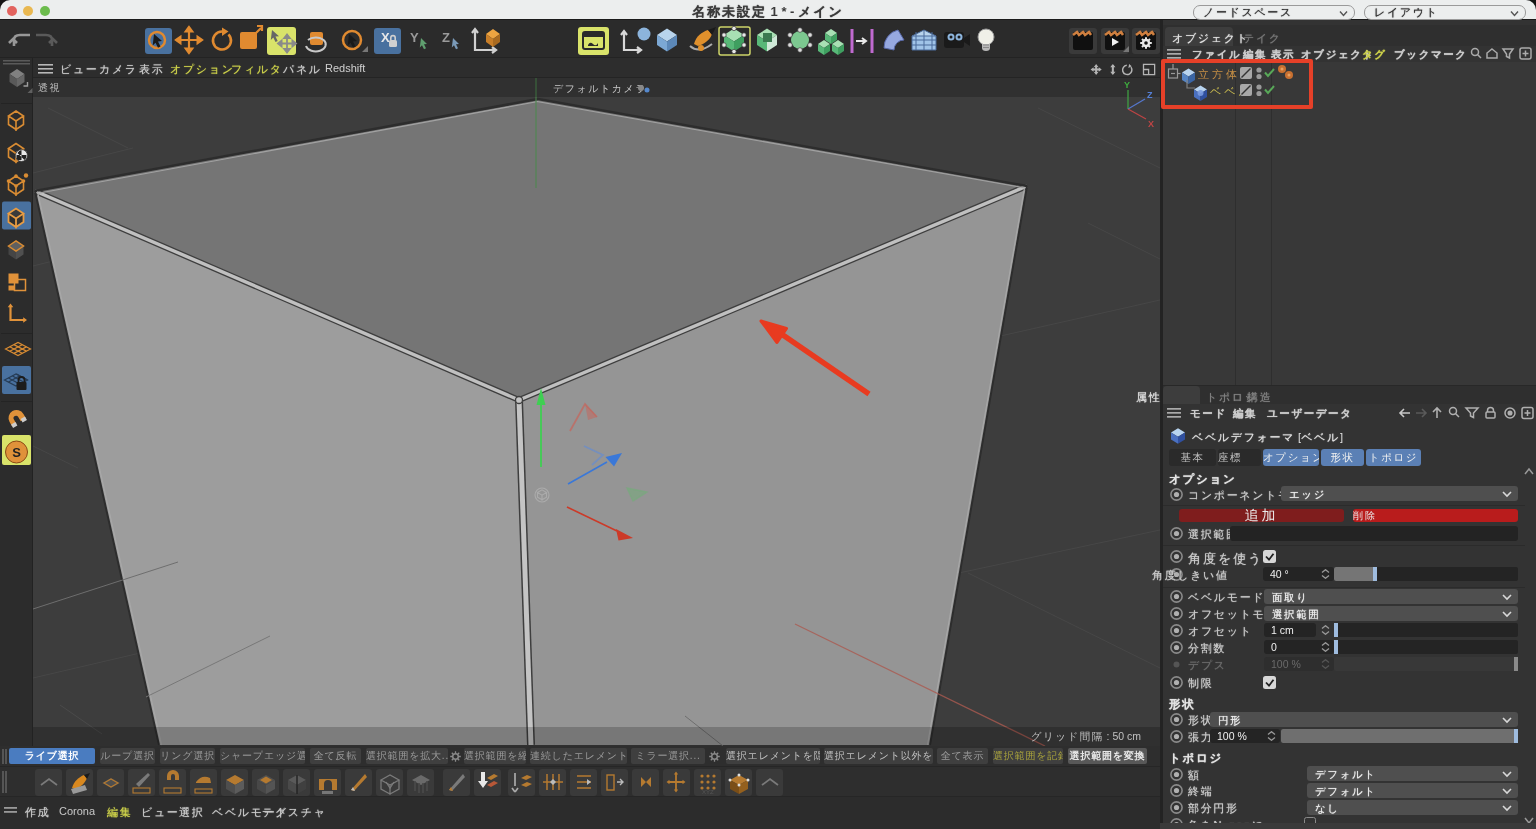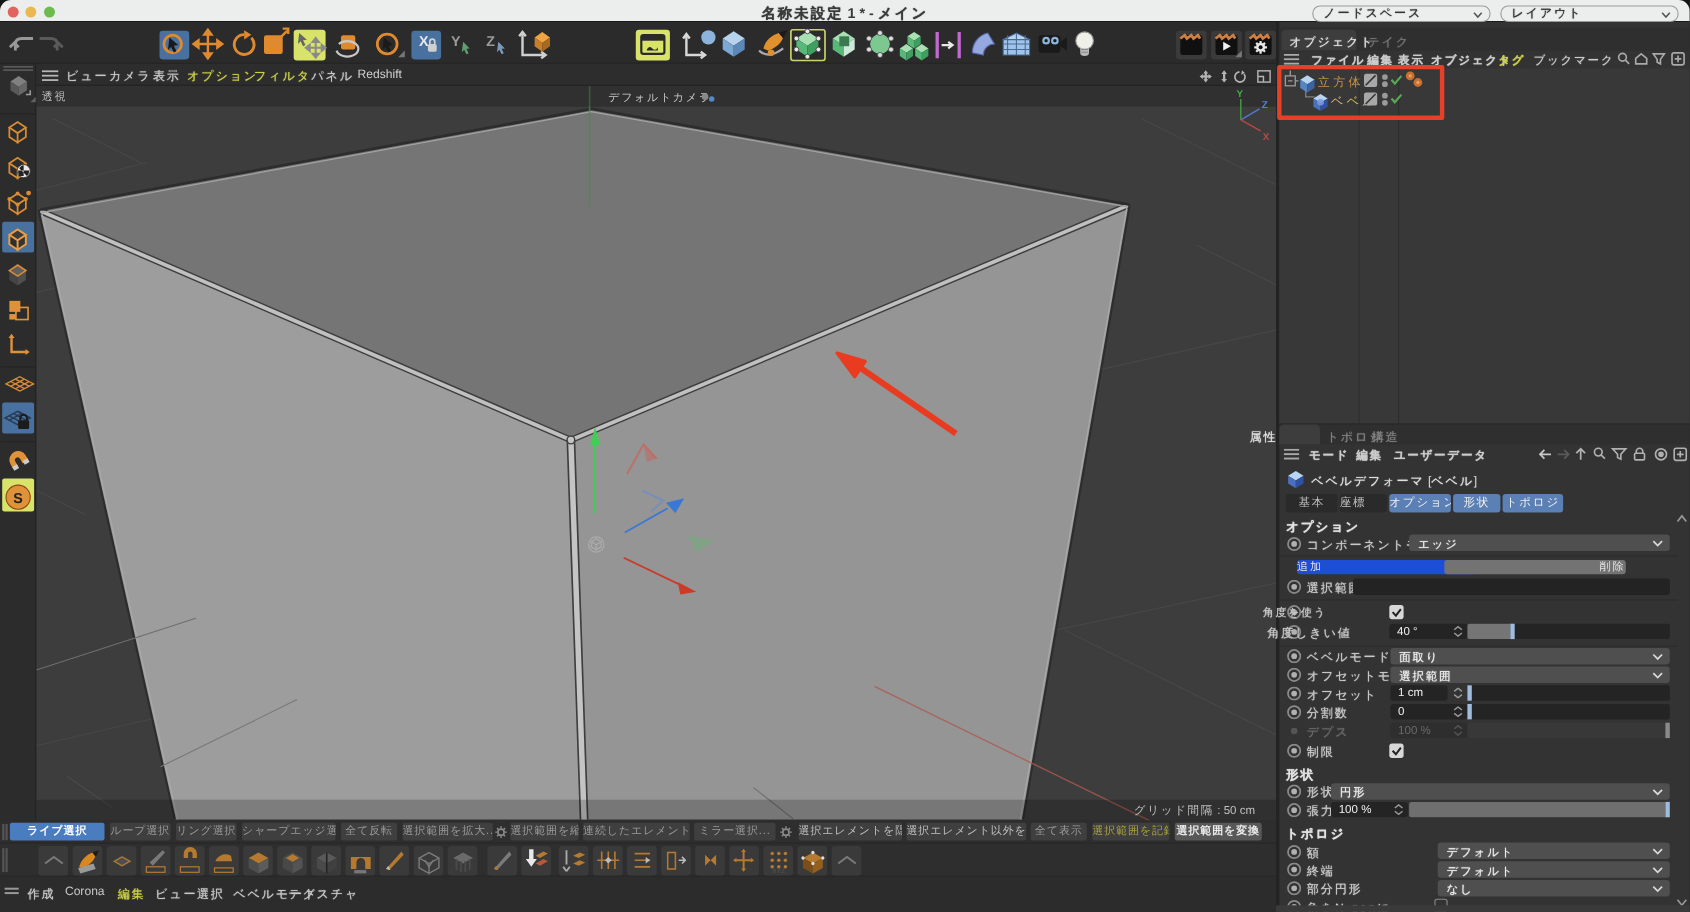--- a/index.html
+++ b/index.html
@@ -609,21 +609,21 @@
       <rect width="14" height="1.7" y="0"></rect>
       <rect width="14" height="1.7" y="4"></rect>
       <rect width="14" height="1.7" y="8"></rect>
     </g>
   </svg>
 <div class="abs jp" style="left:1192px;top:48px;font-size:10.5px;color:#cccccc;font-weight:bold;white-space:nowrap">ファイル</div>
 <div class="abs jp" style="left:1243px;top:48px;font-size:10.5px;color:#cccccc;font-weight:bold;white-space:nowrap">編集</div>
 <div class="abs jp" style="left:1271px;top:48px;font-size:10.5px;color:#cccccc;font-weight:bold;white-space:nowrap">表示</div>
 <div class="abs jp" style="left:1301px;top:48px;font-size:10.5px;color:#cccccc;font-weight:bold;white-space:nowrap">オブジェクト</div>
 <div class="abs jp" style="left:1362px;top:48px;font-size:10.5px;color:#ccd04a;font-weight:bold;white-space:nowrap">タグ</div>
-<div class="abs jp" style="left:1394px;top:48px;font-size:10.5px;color:#cccccc;font-weight:normal;white-space:nowrap">ブックマーク</div>
+<div class="abs jp" style="left:1394px;top:48px;font-size:10.5px;color:#cccccc;font-weight:bold;white-space:nowrap">ブックマーク</div>
 <svg class="abs" style="left:1470px;top:47px" width="64" height="13" viewBox="0 0 64 13">
 <g stroke="#aaa" stroke-width="1.5" fill="none">
       <circle cx="5" cy="5" r="3.5"></circle>
       <path d="M7.5 7.5 L11 11"></path>
 <path d="M22 2 L27 6 V11 H17 V6 z"></path>
 <path d="M33 2 h10 l-3.5 5 v4 l-3 -1.5 v-2.5 z"></path>
 <rect x="50" y="1" width="11" height="11" rx="2"></rect>
       <path d="M55.5 3.5 v6 M52.5 6.5 h6"></path>
     </g>
   </svg>
@@ -740,34 +740,34 @@
     <circle cx="6.5" cy="6.5" r="5.6" fill="none" stroke="#8a8a8a" stroke-width="1.6"></circle>
     <circle cx="6.5" cy="6.5" r="2.6" fill="#b0b0b0"></circle>
   </svg>
 <div class="abs jp" style="left:1188px;top:488px;font-size:11px;color:#c8c8c8;white-space:nowrap">コンポーネントモード</div>
 <div class="abs" style="left:1281px;top:486px;width:237px;height:15px;background:#4f4f4f;border-radius:3px;"></div>
 <div class="abs jp" style="left:1289px;top:488px;font-size:10.5px;color:#ececec;white-space:nowrap">エッジ</div>
 <svg class="abs" style="left:1502px;top:490px" width="10" height="8">
     <path d="M1 2 l4 4 4-4" stroke="#d8d8d8" stroke-width="1.6" fill="none"></path>
   </svg>
 <div class="abs" style="left:1163px;top:505px;width:362px;height:1px;background:#2b2b2b"></div>
-<div class="abs" style="left:1179px;top:509px;width:165px;height:13px;background:#1d4ed8;border-radius:3px;color:#e8e8e8;font-size:10px;line-height:13px;text-align:left;letter-spacing:.2em">追加</div>
-<div class="abs" style="left:1313px;top:509px;width:165px;height:13px;background:#737373;border-radius:3px;color:#e8e8e8;font-size:10px;line-height:13px;text-align:right;letter-spacing:.2em">削除</div>
+<div class="abs" style="left:1179px;top:509px;width:165px;height:13px;background:#7f1d1d;border-radius:3px;color:#e8e8e8;font-size:14px;line-height:13px;text-align:center;letter-spacing:.2em">追加</div>
+<div class="abs" style="left:1353px;top:509px;width:165px;height:13px;background:#b91c1c;border-radius:3px;color:#e8e8e8;font-size:10px;line-height:13px;text-align:left;letter-spacing:.2em">削除</div>
 <svg class="abs" style="left:1170px;top:527px" width="13" height="13">
     <circle cx="6.5" cy="6.5" r="5.6" fill="none" stroke="#8a8a8a" stroke-width="1.6"></circle>
     <circle cx="6.5" cy="6.5" r="2.6" fill="#b0b0b0"></circle>
   </svg>
 <div class="abs jp" style="left:1188px;top:527px;font-size:11px;color:#c8c8c8;white-space:nowrap">選択範囲</div>
 <div class="abs" style="left:1230px;top:526px;width:288px;height:15px;background:#232323;border-radius:3px"></div>
 <div class="abs" style="left:1163px;top:545px;width:362px;height:1px;background:#2b2b2b"></div>
 <svg class="abs" style="left:1170px;top:550px" width="13" height="13">
     <circle cx="6.5" cy="6.5" r="5.6" fill="none" stroke="#8a8a8a" stroke-width="1.6"></circle>
     <circle cx="6.5" cy="6.5" r="2.6" fill="#b0b0b0"></circle>
   </svg>
-<div class="abs jp" style="left:1148px;top:550px;font-size:10px;color:#c8c8c8;white-space:nowrap">角度を使う</div>
+<div class="abs jp" style="left:1188px;top:550px;font-size:13px;color:#c8c8c8;white-space:nowrap">角度を使う</div>
 <div class="abs" style="left:1263px;top:550px;width:13px;height:13px;background:#d8d8d8;border-radius:2.5px"></div>
 <svg class="abs" style="left:1263px;top:550px" width="13" height="13">
     <path d="M3 6.5 l3 3.2 4.5-6" stroke="#222" stroke-width="1.8" fill="none"></path>
   </svg>
 <svg class="abs" style="left:1170px;top:568px" width="13" height="13">
     <circle cx="6.5" cy="6.5" r="5.6" fill="none" stroke="#8a8a8a" stroke-width="1.6"></circle>
     <circle cx="6.5" cy="6.5" r="2.6" fill="#b0b0b0"></circle>
   </svg>
 <div class="abs jp" style="left:1152px;top:568px;font-size:11px;color:#c8c8c8;white-space:nowrap">角度しきい値</div>
 <div class="abs" style="left:1263px;top:567px;width:71px;height:14px;background:#242424;border-radius:3px;color:#f0f0f0;font-size:10.5px;line-height:14px;padding-left:7px">40 °</div>

